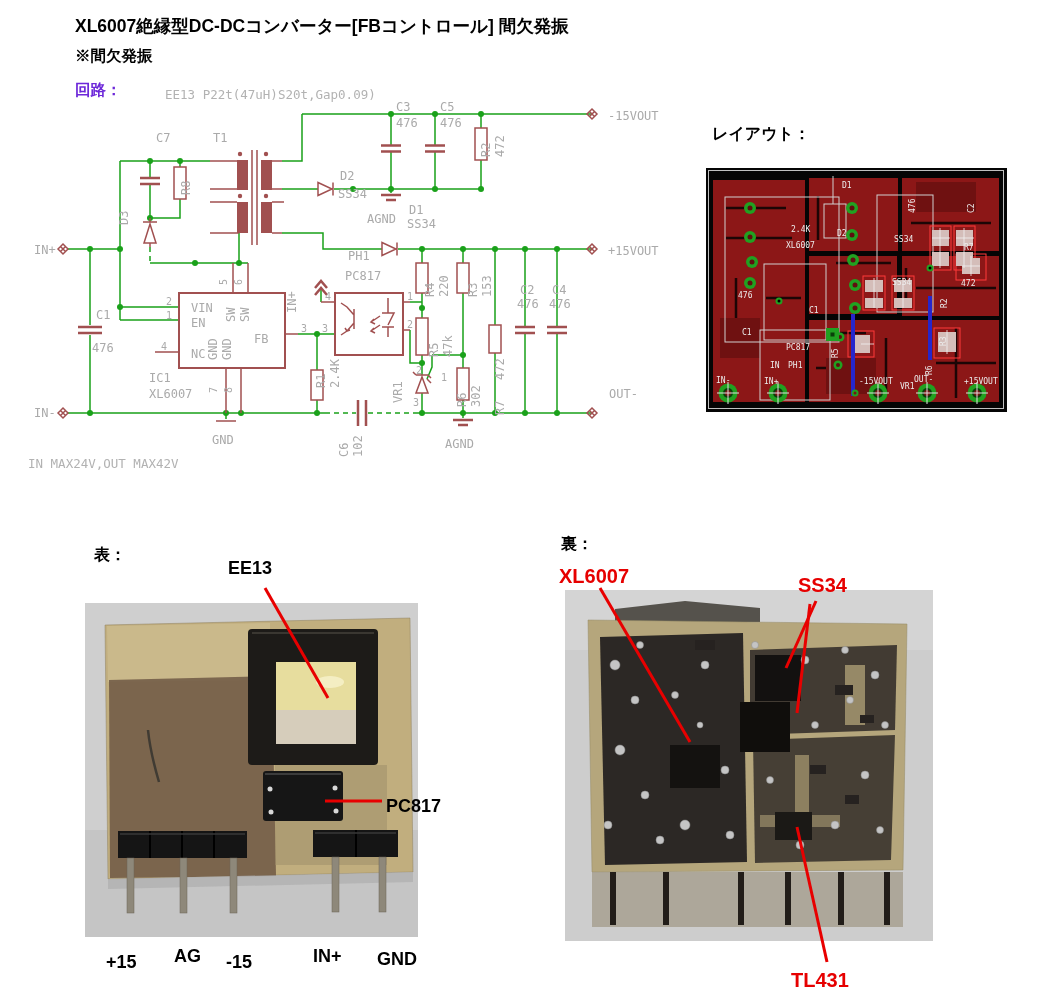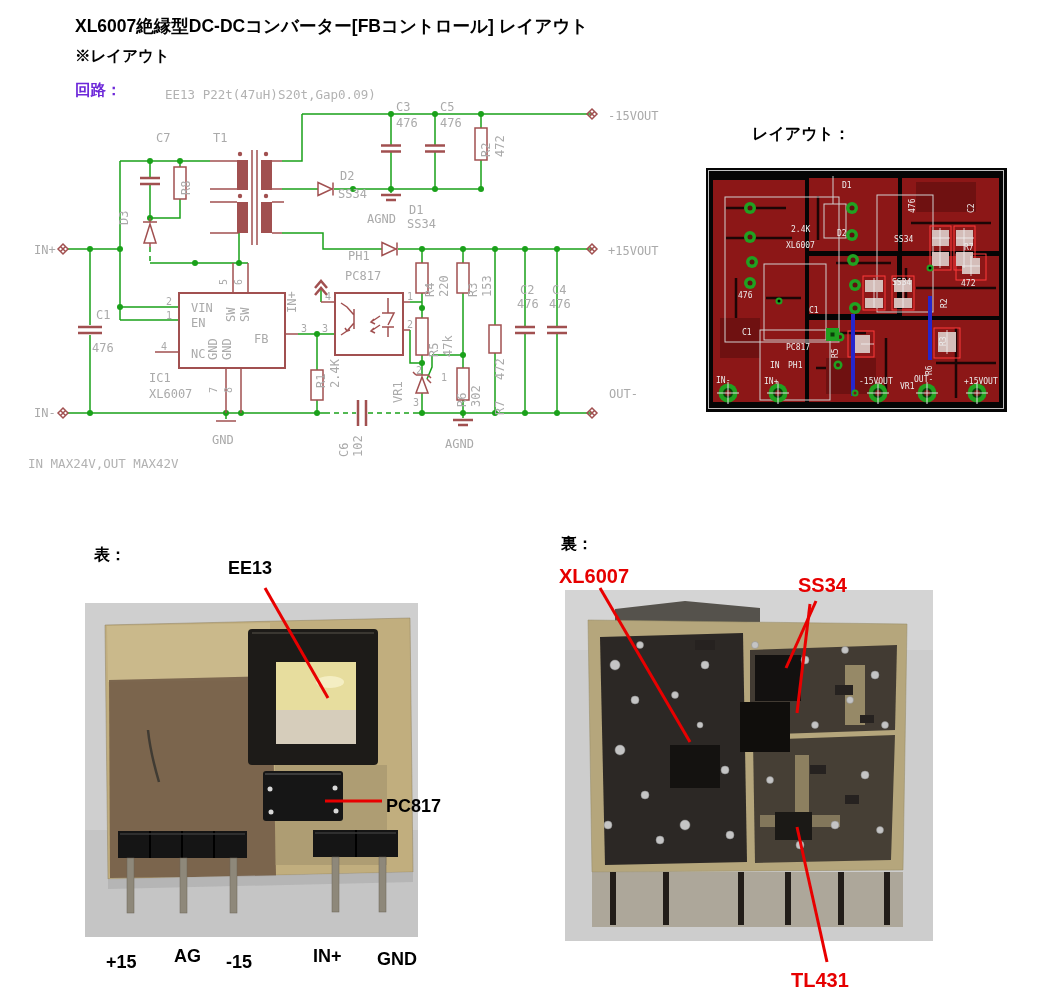--- a/index.html
+++ b/index.html
@@ -2,43 +2,43 @@
 <html><head>
 <meta charset="utf-8">
 <style>
   html,body{margin:0;padding:0;background:#fff;}
   body{width:1050px;height:1007px;position:relative;overflow:hidden;
        font-family:"Liberation Sans",sans-serif;}
   .abs{position:absolute;}
   .title{left:75px;top:14px;font-size:17.5px;font-weight:bold;color:#000;}
   .subtitle{left:75px;top:46px;font-size:15.5px;font-weight:bold;color:#000;}
   .sec-circuit{left:75px;top:80px;font-size:15.5px;font-weight:bold;color:#6d28d9;}
-  .sec-layout{left:712px;top:124px;font-size:16px;font-weight:bold;color:#000;margin-left:40px;}
+  .sec-layout{left:712px;top:124px;font-size:16px;font-weight:bold;color:#000;}
   svg text{user-select:none;}
   .sch-label{font-family:"DejaVu Sans Mono",monospace;font-size:12px;fill:#aaaaaa;}
   .sch-label.p{font-size:10px;}
   .sch-label.n{font-size:12.5px;fill:#b2b2b2;}
   .lay-label{font-family:"DejaVu Sans Mono",monospace;font-size:8px;fill:#ececec;}
   .ph-sec{font:bold 16px "Liberation Sans",sans-serif;fill:#000;}
   .ph-big{font:bold 18px "Liberation Sans",sans-serif;fill:#000;}
   .ph-pin{font:bold 18px "Liberation Sans",sans-serif;fill:#000;}
   .ph-red{font:bold 20px "Liberation Sans",sans-serif;fill:#e60000;}
   .wire{stroke:#1aa11a;stroke-width:1.5;fill:none;}
   .wired{stroke:#1aa11a;stroke-width:1.5;fill:none;stroke-dasharray:5 4;}
   .cmp{stroke:#a15050;stroke-width:1.5;fill:none;}
   .cmp2{stroke:#a15050;stroke-width:2.5;fill:none;}
   .cmpf{fill:#a15050;stroke:none;}
   .box{stroke:#a15050;stroke-width:2;fill:none;}
   .dot{fill:#1aa11a;stroke:none;}
 </style>
 </head>
 <body>
 
-<div class="abs title">XL6007絶縁型DC-DCコンバーター[FBコントロール] レイアウト</div>
-<div class="abs subtitle">※レイアウト</div>
+<div class="abs title">XL6007絶縁型DC-DCコンバーター[FBコントロール] 間欠発振</div>
+<div class="abs subtitle">※間欠発振</div>
 <div class="abs sec-circuit">回路：</div>
 <div class="abs sec-layout">レイアウト：</div>
 
 <svg class="abs" style="left:20px;top:85px;" width="680" height="400" viewBox="0 0 680 400">
 
   <g>
     <path class="wire" d="M282,29 H572 M262,76 H282 V29"></path>
     <path class="wire" d="M371,29 V60 M371,67 V104 M415,29 V60 M415,67 V104"></path>
     <path class="wire" d="M461,29 V43 M461,75 V104"></path>
     <path class="wire" d="M314,104 H461"></path>

